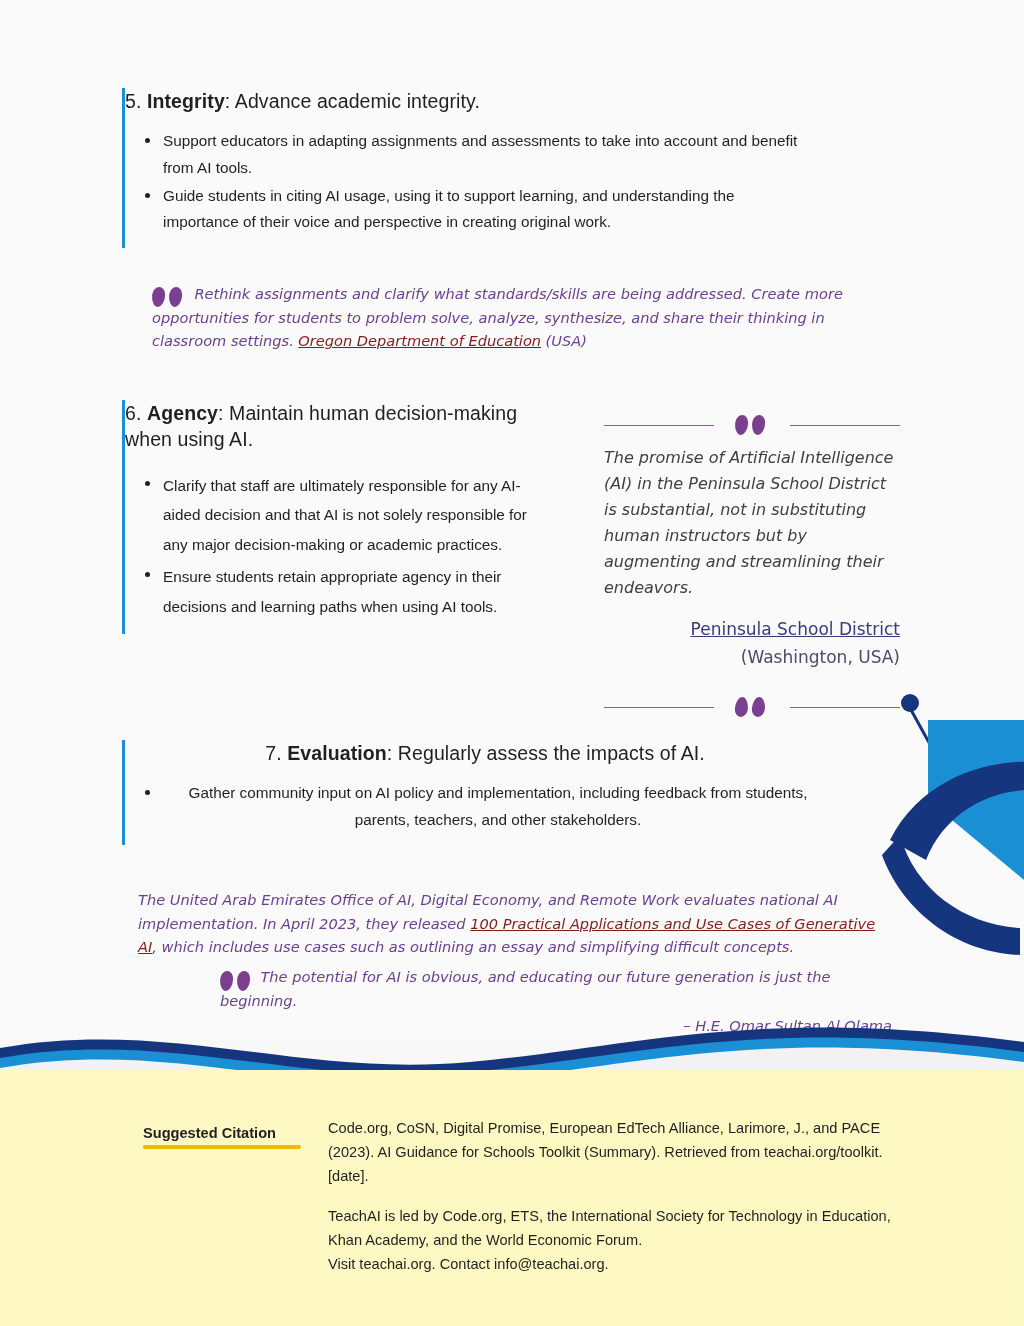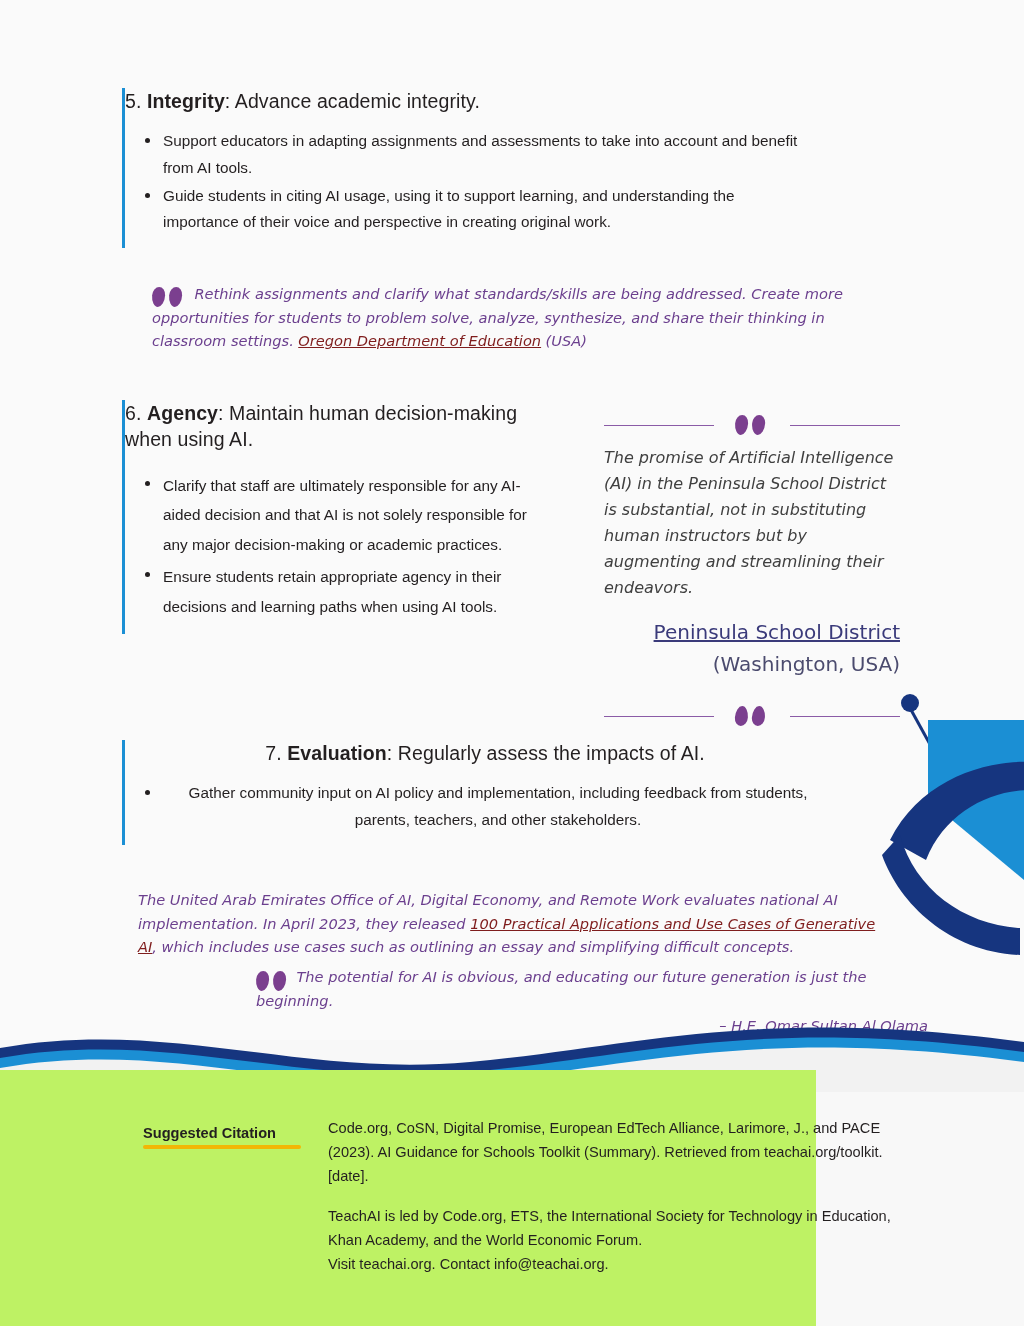--- a/index.html
+++ b/index.html
@@ -119,21 +119,21 @@
     font-family: "DejaVu Sans", sans-serif;
     font-style: italic;
     color: #404040;
     font-size: 16px;
     line-height: 1.62;
   }
   .sidecard .attr {
     text-align: right;
     font-family: "DejaVu Sans", sans-serif;
     color: #4b4b6e;
-    font-size: 20px;
+    font-size: 17px;
     line-height: 1.6;
     margin-top: 16px;
   }
   .sidecard .attr a {
     color: #3a3a7a;
     text-decoration: underline;
   }
 
   
   .deco {
@@ -152,23 +152,23 @@
     top: 1012px;
     width: 1024px;
     height: 80px;
   }
 
   
   .footer {
     position: absolute;
     left: 0;
     top: 1070px;
-    width: 816px;
+    width: 1023px;
     height: 256px;
-    background: #bef264;
+    background: #fef9c3;
   }
   .sugg {
     position: absolute;
     left: 143px;
     top: 55px;
     width: 160px;
   }
   .sugg .label {
     font-size: 14.6px;
     font-weight: 700;
@@ -297,21 +297,21 @@
       </p>
       <ul class="bullets">
         <li>Gather community input on AI policy and implementation, including feedback from students, parents, teachers, and other stakeholders.</li>
       </ul>
     </div>
 
     <div style="position:absolute; left:138px; top:888px; width:760px;">
       <span class="quote-text">The United Arab Emirates Office of AI, Digital Economy, and Remote Work evaluates national AI implementation. In April 2023, they released </span><a class="quote-text link" href="#">100 Practical Applications and Use Cases of Generative AI</a><span class="quote-text">, which includes use cases such as outlining an essay and simplifying difficult concepts.</span>
     </div>
 
-    <div style="position:absolute; left:220px; top:965px; width:672px;margin-left:36px;">
+    <div style="position:absolute; left:220px; top:965px; width:672px;">
       <span class="quotes" style="margin-right:2px; top:4px;">
         <i class="a"></i><i class="b"></i>
       </span>
       <span class="quote-text">The potential for AI is obvious, and educating our future generation is just the beginning.</span>
       <div class="quote-text" style="text-align:right; margin-top:2px;">– H.E. Omar Sultan Al Olama</div>
     </div>
 
     <svg class="deco" viewBox="0 0 160 270">
       <circle cx="40" cy="13" r="9" fill="#16357f"></circle>
       <path d="M40 18 L62 58" stroke="#16357f" stroke-width="3" fill="none"></path>

